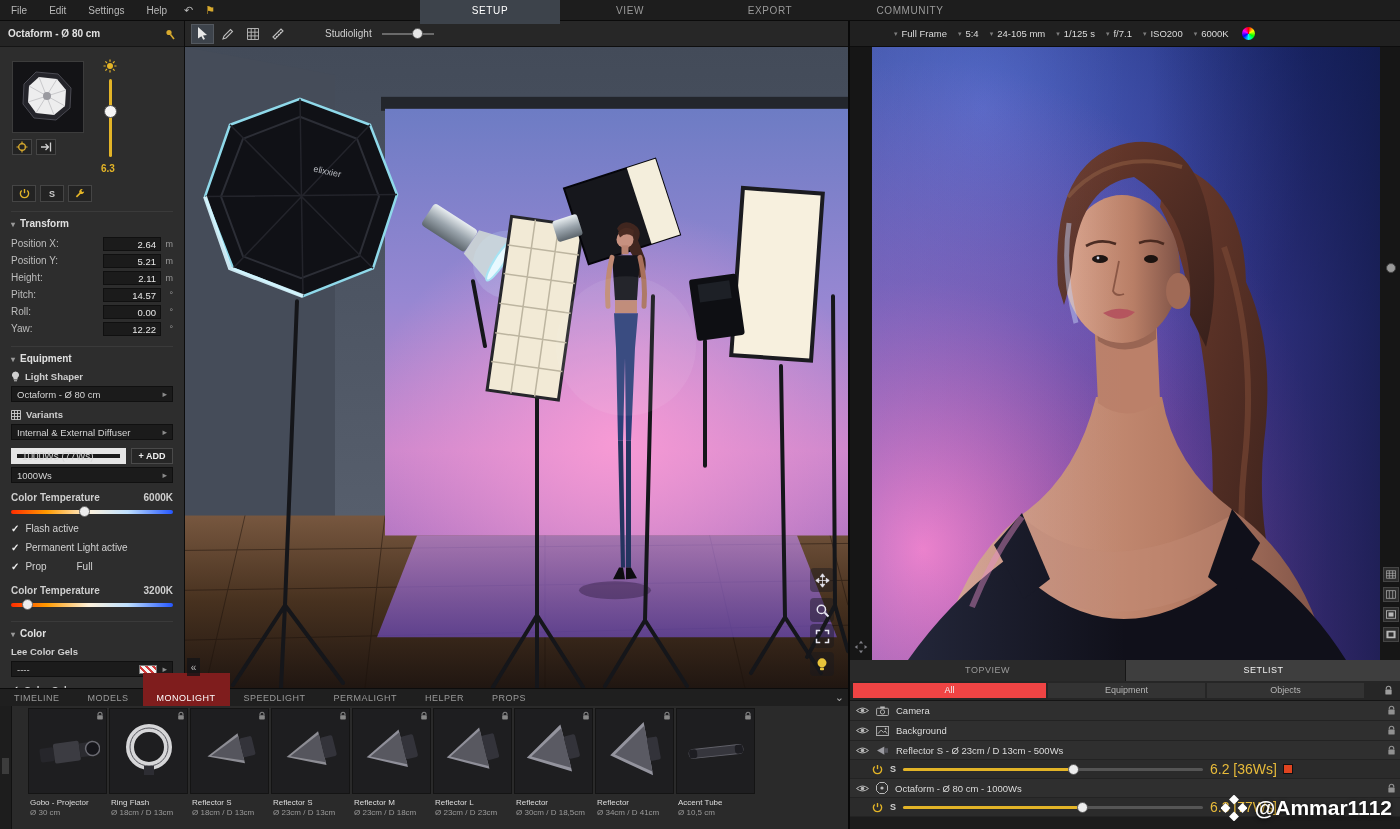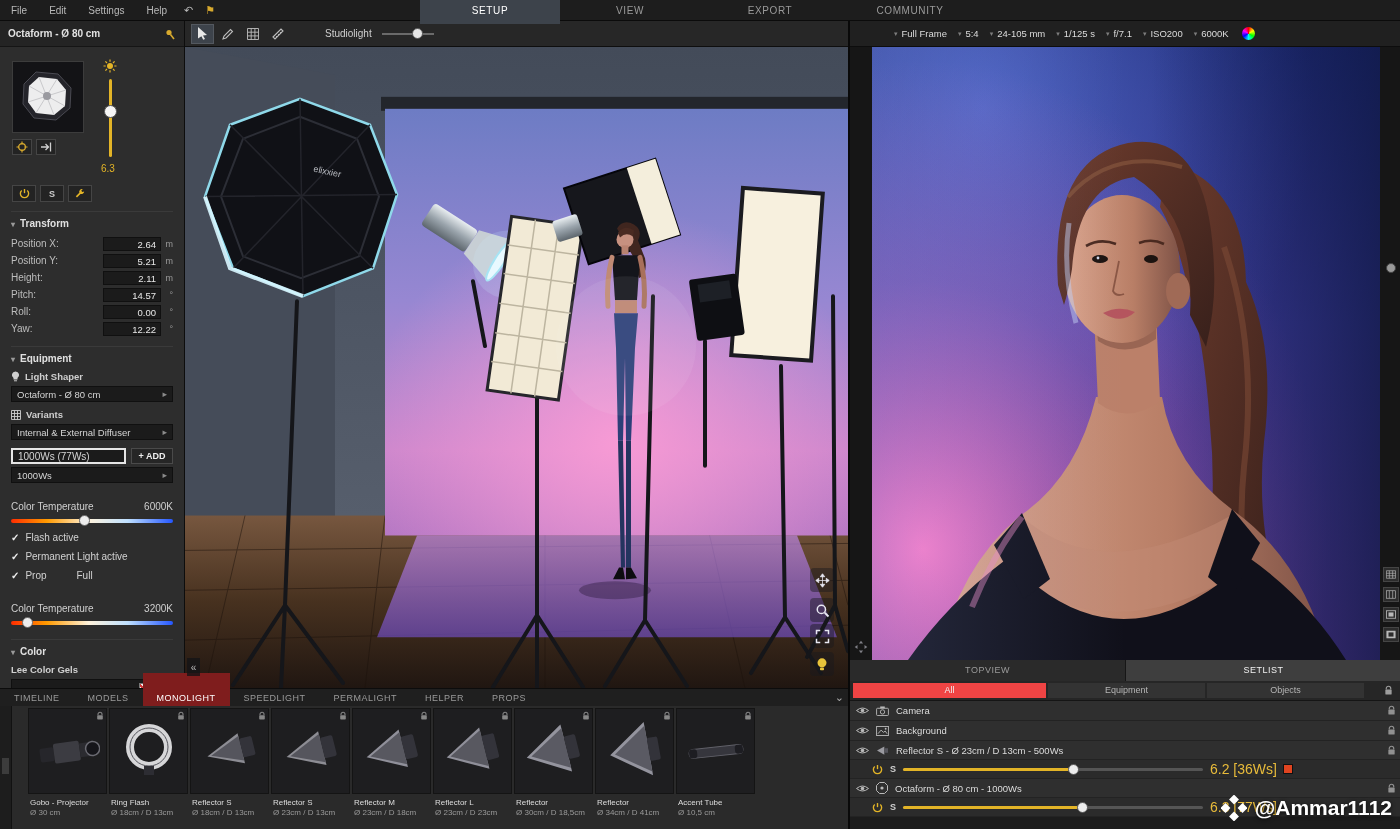--- a/index.html
+++ b/index.html
@@ -23,46 +23,46 @@
   .lp-header{height:26px;background:#242424;border-bottom:1px solid #151515;display:flex;
     align-items:center;padding:0 8px;color:#e2e2e2;font-weight:bold;font-size:10px}
   .lp-header .spacer{flex:1}
   .lp-body{padding:8px 11px 0 11px}
   .lp-preview{position:relative;height:128px}
   .lp-thumb{position:absolute;left:1px;top:6px;width:72px;height:72px;background:#131316;border:1px solid #3c3c3c}
   .lp-vslider{position:absolute;left:86px;top:2px;width:26px;height:126px}
   .lp-vtrack{position:absolute;left:12px;top:22px;width:3px;height:78px;background:#e3b427;border-radius:2px}
   .lp-vhandle{position:absolute;left:7px;top:48px;width:13px;height:13px;border-radius:50%;
     background:#f5f5f5;border:1px solid #555}
-  .lp-vval{position:absolute;left:4px;top:106px;color:#e3b427;font-size:10px;font-weight:normal}
+  .lp-vval{position:absolute;left:4px;top:106px;color:#e3b427;font-size:10px;font-weight:bold}
   .lp-aimbtns{position:absolute;left:1px;top:84px;display:flex;gap:4px}
   .lp-aimbtn{width:20px;height:16px;background:#232323;border:1px solid #454545;display:flex;
     align-items:center;justify-content:center}
   .lp-powrow{display:flex;gap:4px;margin:2px 0 8px 1px}
   .lp-powbtn{width:24px;height:17px;background:#232323;border:1px solid #454545;display:flex;
     align-items:center;justify-content:center;color:#ccc;font-size:9px;font-weight:bold}
   .lp-sect{margin-top:9px;border-top:1px solid #3a3a3a;padding-top:6px}
   .lp-sect-h{color:#e0e0e0;font-weight:bold;font-size:10px;margin-bottom:6px}
   .lp-sect-h .tri{color:#9a9a9a;font-size:8px;margin-right:5px}
   .tr-row{display:flex;align-items:center;height:17px}
   .tr-label{flex:1;color:#bdbdbd}
   .tr-input{width:58px;height:14px;background:#1b1b1b;border:1px solid #101010;color:#e8e8e8;
     text-align:right;padding:0 4px;font-size:9.5px;line-height:13px}
   .tr-unit{width:12px;text-align:right;color:#9a9a9a;font-size:9px}
   .lp-sub{display:flex;align-items:center;gap:5px;color:#cfcfcf;margin:7px 0 4px 0;font-weight:bold;font-size:9.5px}
   .lp-drop{height:16px;background:#1b1b1b;border:1px solid #101010;display:flex;align-items:center;
     padding:0 5px;color:#d5d5d5;font-size:9.5px;margin-bottom:2px}
   .lp-drop .spacer{flex:1}
   .lp-drop .arrow{color:#8b8b8b;font-size:9px}
   .lp-wattrow{display:flex;gap:5px;margin:8px 0 3px 0}
-  .lp-wattbox{flex:1;height:16px;background:#1b1b1b;border:2px solid #e5e5e5;display:flex;
+  .lp-wattbox{flex:1;height:16px;background:#1b1b1b;border:6px solid #e5e5e5;display:flex;
     align-items:center;padding:0 5px;color:#d5d5d5}
   .lp-addbtn{width:42px;height:16px;background:#262626;border:1px solid #4a4a4a;color:#eee;
     display:flex;align-items:center;justify-content:center;font-weight:bold;font-size:9px}
-  .lp-ctrow{display:flex;margin-top:18px;color:#cfcfcf;font-weight:normal}
+  .lp-ctrow{display:flex;margin-top:9px;color:#cfcfcf;font-weight:bold}
   .lp-ctrow .spacer{flex:1}
   .kelvin{position:relative;height:12px;margin-top:4px}
   .kelvin .track{position:absolute;left:0;right:0;top:3px;height:4px;border-radius:2px;
     background:linear-gradient(90deg,#ff2d00 0%,#ff9a00 22%,#fff3dc 48%,#bfe0ff 72%,#2456ff 100%)}
   .kelvin .handle{position:absolute;top:-1px;width:11px;height:11px;border-radius:50%;
     background:#ededed;border:1px solid #666}
   .chk-row{display:flex;align-items:center;gap:6px;height:19px;color:#d2d2d2}
   .chk{color:#f0f0f0;font-weight:bold}
   .swatch{width:18px;height:9px;border:1px solid #777}
   .sw-lee{background:repeating-linear-gradient(45deg,#f2f2f2 0 3px,#d43a3a 3px 5px)}

